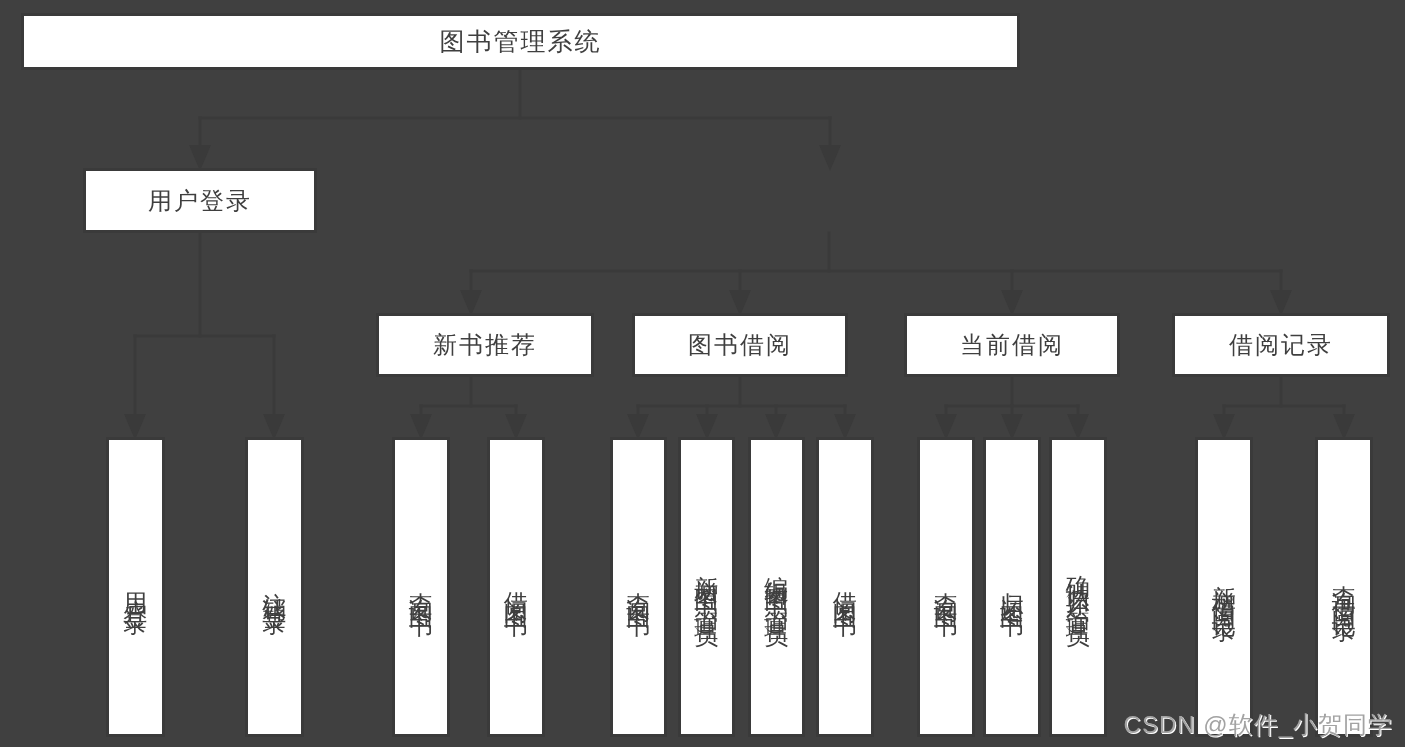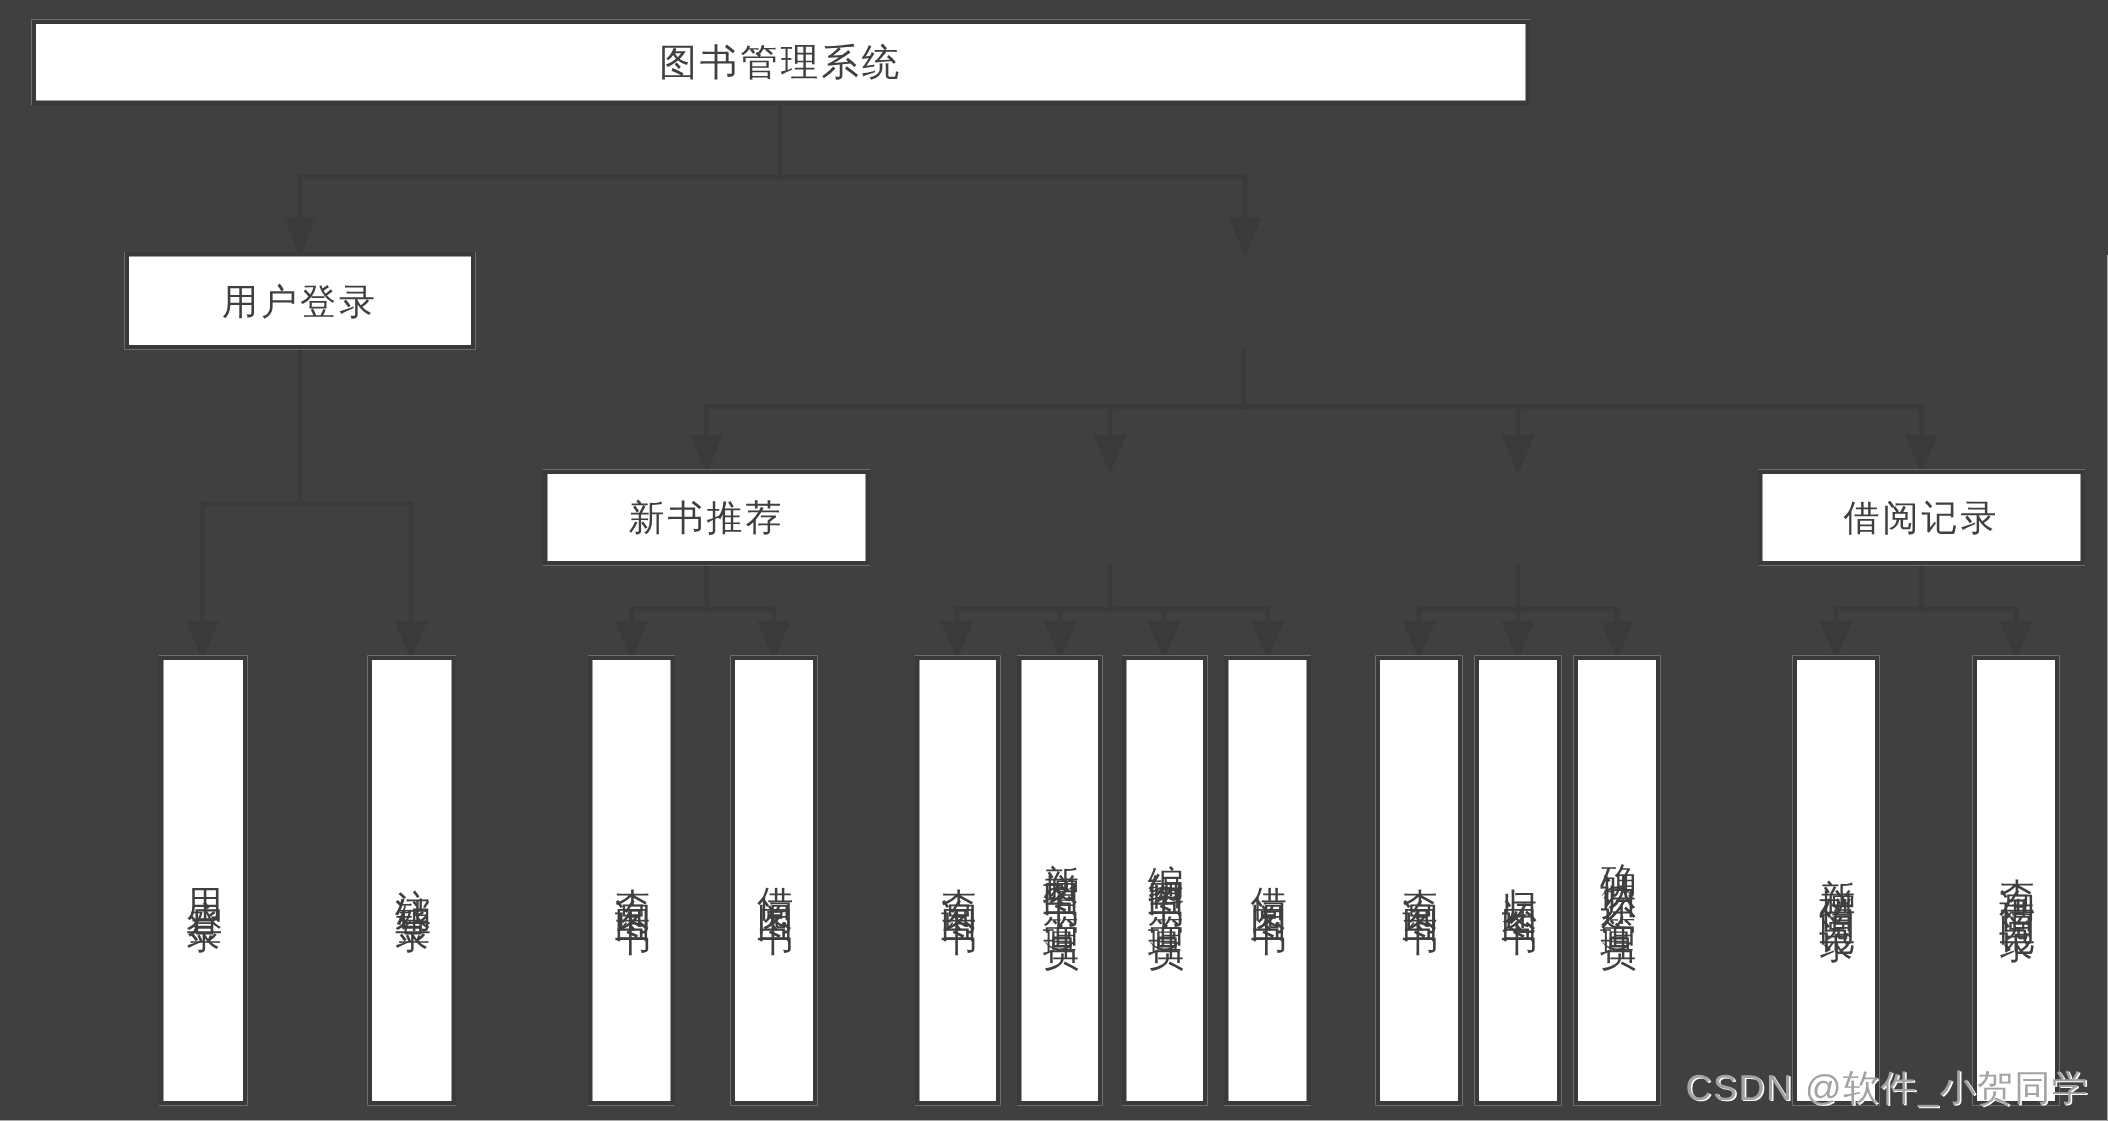--- a/index.html
+++ b/index.html
@@ -122,22 +122,28 @@
   </svg>
 
   <div class="node root" style="left:21px;top:13px;width:999px;height:57px">
     <span class="hlabel">图书管理系统</span>
   </div>
 
   <div class="node" style="left:83px;top:168px;width:234px;height:65px">
     <span class="hlabel">用户登录</span>
   </div>
 
-  <div class="node" style="left:362px;top:313px;width:218px;height:64px">
+  <div class="node" style="left:376px;top:313px;width:218px;height:64px">
     <span class="hlabel">新书推荐</span>
+  </div>
+  <div class="node" style="left:632px;top:313px;width:216px;height:64px">
+    <span class="hlabel">图书借阅</span>
+  </div>
+  <div class="node" style="left:904px;top:313px;width:216px;height:64px">
+    <span class="hlabel">当前借阅</span>
   </div>
   <div class="node" style="left:1172px;top:313px;width:218px;height:64px">
     <span class="hlabel">借阅记录</span>
   </div>
 
   <div class="node leaf" style="left:106px;top:437px;width:59px;height:300px">
     <span class="vlabel">用户登录</span>
   </div>
   <div class="node leaf" style="left:245px;top:437px;width:59px;height:300px">
     <span class="vlabel">注销登录</span>

